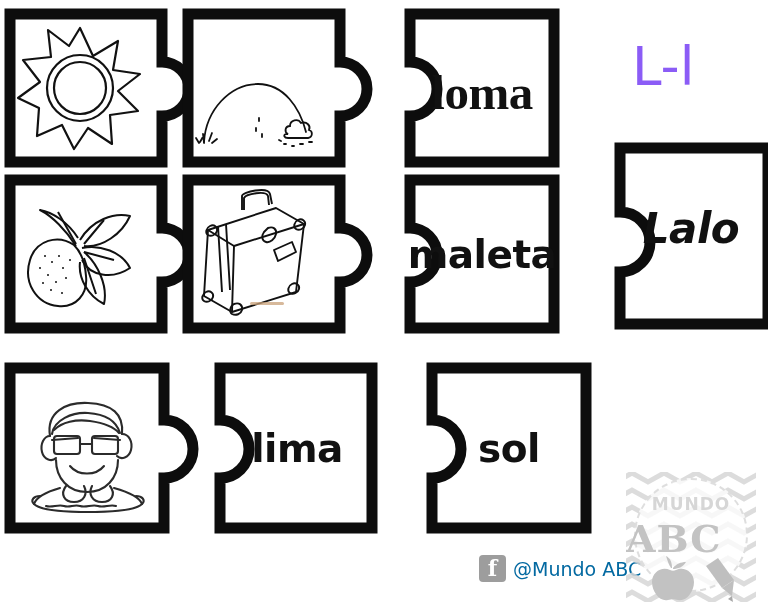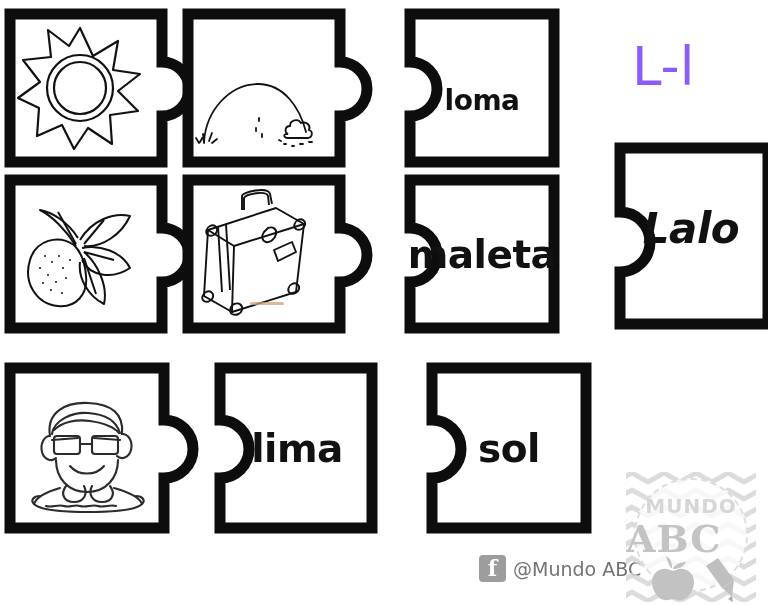--- a/index.html
+++ b/index.html
@@ -46,35 +46,35 @@
     display:flex;align-items:center;gap:7px;
   }
   .fb-icon{
     width:27px;height:27px;border-radius:4px;background:#9d9d9d;
     display:flex;align-items:center;justify-content:center;
     color:#ffffff;font-family:"DejaVu Serif", serif;font-weight:700;
     font-size:22px;line-height:1;padding-bottom:2px;box-sizing:border-box;
   }
   .fb-handle{
     font-family:"DejaVu Sans", sans-serif;
-    font-size:19px;color:#737373;letter-spacing:0px;white-space:nowrap;
+    font-size:19px;color:#0369a1;letter-spacing:0px;white-space:nowrap;
   }
 
   .watermark{
     position:absolute;width:130px;height:130px;overflow:hidden;opacity:.85;
   }
   .wm-chevron{position:absolute;inset:0;}
   .wm-circle{
     position:absolute;left:8px;top:6px;width:114px;height:114px;
     border-radius:50%;background:rgba(255,255,255,.78);
     border:2px dashed #d9d9d9;box-sizing:border-box;
   }
   .wm-mundo{
     position:absolute;left:0;right:0;top:22px;text-align:center;
-    font-family:"DejaVu Sans", sans-serif;font-weight:700;font-size:20px;
+    font-family:"DejaVu Sans", sans-serif;font-weight:700;font-size:17px;
     color:#cfcfcf;letter-spacing:1px;
   }
   .wm-abc{
     position:absolute;left:0;right:0;top:44px;
     font-family:"DejaVu Serif", serif;font-weight:700;font-size:38px;
     color:#b9b9b9;letter-spacing:1px;
   }
   .wm-art{position:absolute;left:22px;top:84px;}
 </style>
 </head>
@@ -117,21 +117,21 @@
         <path d="M63 48 l0 3 M60 58 l0 3 M66 64 l0 3"></path>
       </g>
     </svg>
   </div>
 
   <div class="piece" style="left:352px;top:6px;">
     <svg width="210" height="164" viewBox="0 0 210 164" aria-hidden="true">
       <path d="M58 8 H202 V156 H58 V110 A26 26 0 1 0 58 56 Z" fill="#ffffff" stroke="#0d0d0d" stroke-width="11" stroke-linejoin="miter"></path>
     </svg>
   </div>
-  <div class="word" style="left:410px;top:18px;width:144px;height:164px;font-size:28px;">loma</div>
+  <div class="word" style="left:410px;top:10px;width:144px;height:164px;font-size:49px;font-family:Liberation Serif, serif;">loma</div>
 
   <div class="letter-head" style="left:632px;top:40px;font-size:53px;">L-l</div>
 
   <div class="piece" style="left:2px;top:172px;">
     <svg width="180" height="164" viewBox="0 0 180 164" aria-hidden="true">
       <path d="M8 8 H160 V56 A26 26 0 1 1 160 110 V156 H8 Z" fill="#ffffff" stroke="#0d0d0d" stroke-width="11" stroke-linejoin="miter"></path>
     </svg>
   </div>
   <div class="art" style="left:18px;top:190px;">
     <svg width="124" height="128" viewBox="0 0 124 128">

